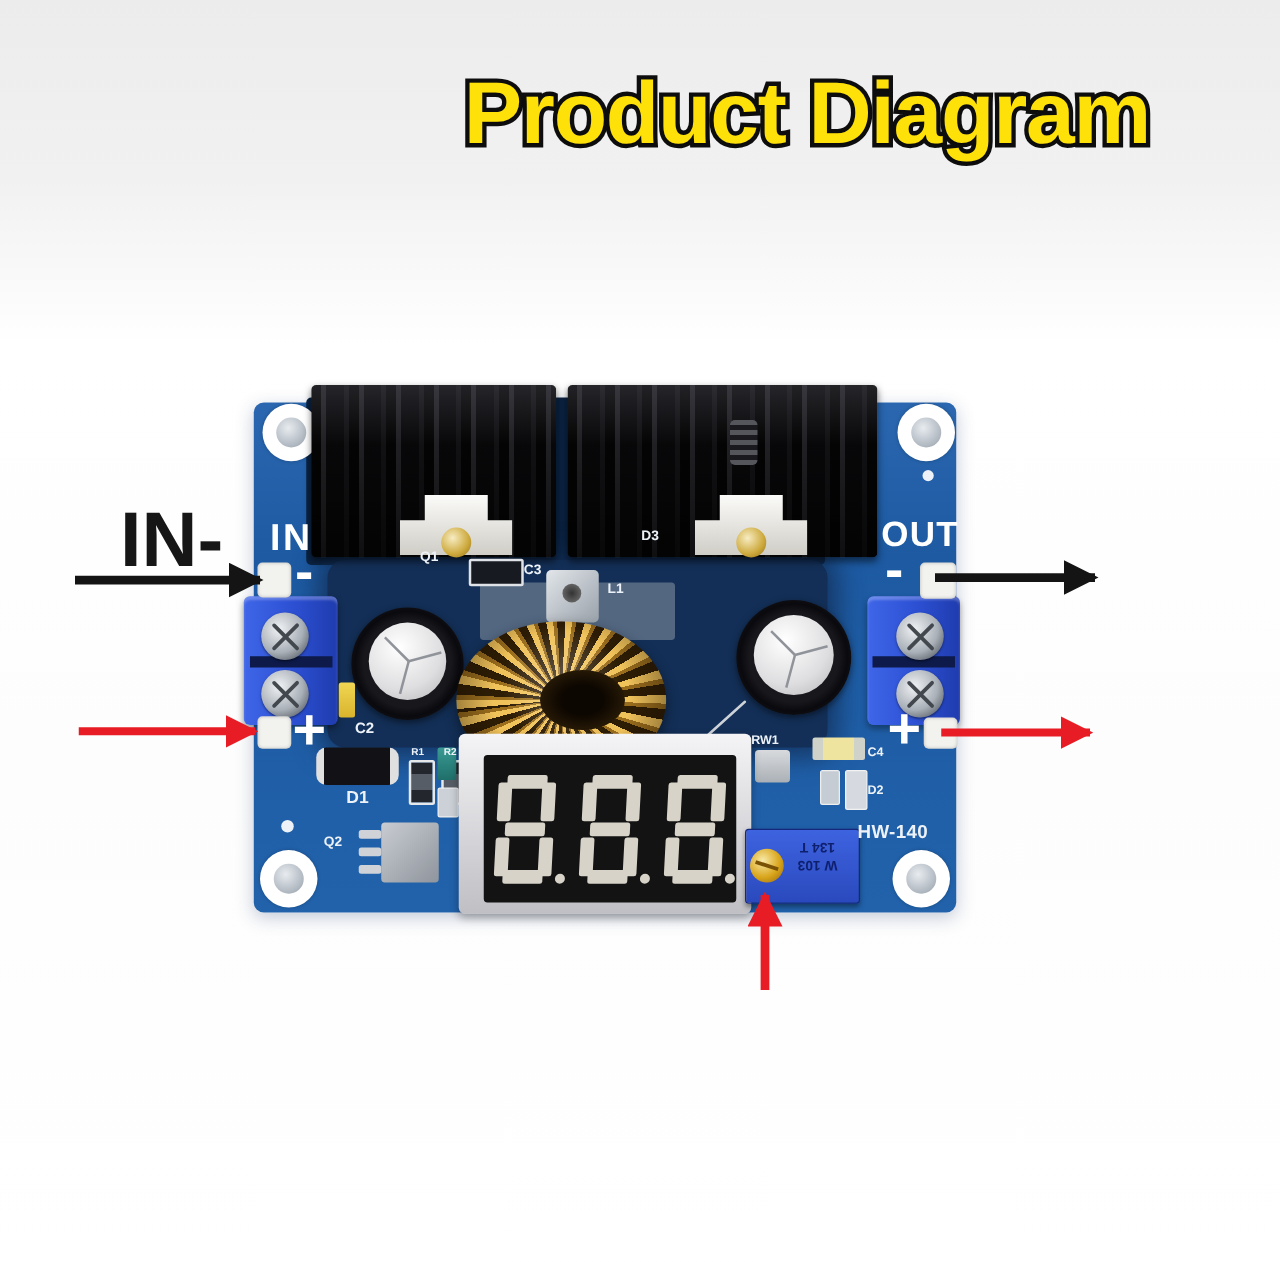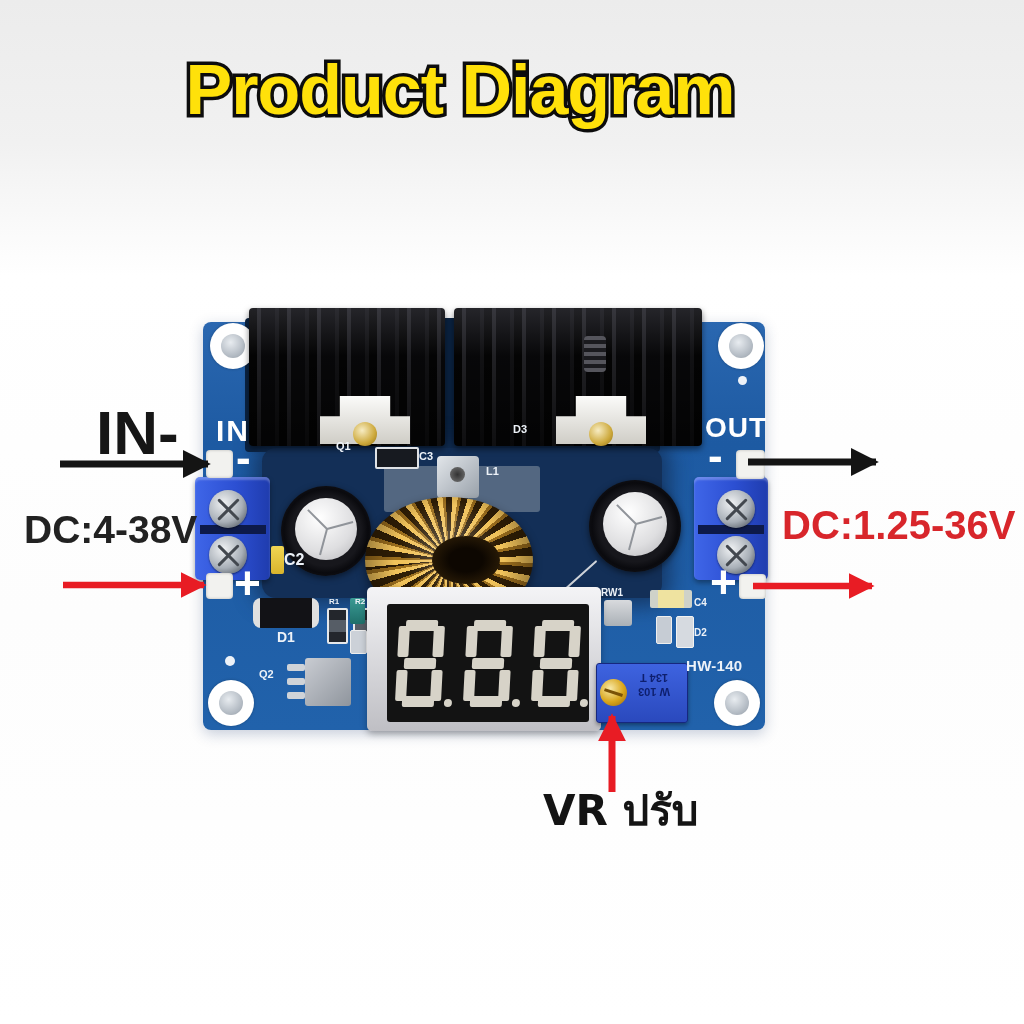--- a/index.html
+++ b/index.html
@@ -2,21 +2,21 @@
 <html><head>
 <meta charset="utf-8">
 <style>
   html,body{margin:0;padding:0;}
   body{width:1024px;height:1024px;font-family:"Liberation Sans",sans-serif;
        background:linear-gradient(180deg,#ececec 0%,#f1f1f1 14%,#ffffff 27%,#fdfdfd 60%,#ffffff 100%);}
   .stage{position:relative;width:1024px;height:1024px;overflow:hidden;}
   .abs{position:absolute;}
 
   
-  .title{left:0;top:50px;width:920px;text-align:center;font-size:70px;font-weight:bold;letter-spacing:-1px;
+  .title{left:0;top:50px;width:920px;text-align:right;font-size:70px;font-weight:bold;letter-spacing:-1px;
          color:#ffe10a;-webkit-text-stroke:7px #0d0d0d;paint-order:stroke fill;text-shadow:0 2px 0 rgba(0,0,0,.15);}
 
   
   .lbl{line-height:1;white-space:nowrap;}
   .lbl-in-minus{left:96px;top:402px;font-size:62px;font-weight:700;color:#161616;}
   .lbl-out-minus{left:772px;top:390px;font-size:56px;font-weight:700;color:#161616;}
   .lbl-in-plus{left:94px;top:610px;font-size:60px;font-weight:700;color:#e01823;}
   .lbl-out-plus{left:766px;top:615px;font-size:55px;font-weight:700;color:#e01823;}
   .lbl-dc-in{left:24px;top:510px;font-size:39px;font-weight:600;color:#222;}
   .lbl-dc-out{left:782px;top:505px;font-size:40px;font-weight:600;color:#d8262b;}
@@ -225,34 +225,31 @@
   <span class="abs port" style="left:236px;top:436px;font-size:44px;">-</span>
   <span class="abs port" style="left:234px;top:560px;font-size:46px;">+</span>
   <span class="abs port" style="left:705px;top:414px;font-size:28px;letter-spacing:1px;">OUT</span>
   <span class="abs port" style="left:708px;top:434px;font-size:44px;">-</span>
   <span class="abs port" style="left:710px;top:559px;font-size:46px;">+</span>
 
   <span class="abs sk" style="left:336px;top:441px;">Q1</span>
   <span class="abs sk" style="left:419px;top:451px;">C3</span>
   <span class="abs sk" style="left:486px;top:466px;">L1</span>
   <span class="abs sk" style="left:513px;top:424px;">D3</span>
-  <span class="abs sk" style="left:284px;top:552px;font-size:16px;">C2</span>
+  <span class="abs sk" style="left:284px;top:576px;font-size:12px;">C2</span>
   <span class="abs sk" style="left:277px;top:630px;font-size:14px;">D1</span>
   <span class="abs sk" style="left:259px;top:669px;">Q2</span>
   <span class="abs sk" style="left:329px;top:598px;font-size:8px;">R1</span>
   <span class="abs sk" style="left:355px;top:598px;font-size:8px;">R2</span>
   <span class="abs sk" style="left:601px;top:588px;font-size:10px;">RW1</span>
   <span class="abs sk" style="left:694px;top:598px;font-size:10px;">C4</span>
   <span class="abs sk" style="left:694px;top:628px;font-size:10px;">D2</span>
   <span class="abs sk" style="left:686px;top:658px;font-size:15px;letter-spacing:.3px;">HW-140</span>
 
   <span class="abs lbl lbl-in-minus">IN-</span>
-  <span class="abs lbl lbl-dc-in">DC:4-38V</span>
-  <span class="abs lbl lbl-dc-out">DC:1.25-36V</span>
-  <span class="abs lbl lbl-vr">VR ปรับ</span>
 
   <svg class="arrows" viewBox="0 0 1024 1024">
     <defs>
       <marker id="ah-black" viewBox="0 0 10 10" refX="9" refY="5" markerWidth="4" markerHeight="4" orient="auto" markerUnits="strokeWidth">
         <path d="M0,0 L10,5 L0,10 Z" fill="#141414"></path>
       </marker>
       <marker id="ah-red" viewBox="0 0 10 10" refX="9" refY="5" markerWidth="4" markerHeight="4" orient="auto" markerUnits="strokeWidth">
         <path d="M0,0 L10,5 L0,10 Z" fill="#e81c24"></path>
       </marker>
     </defs>

